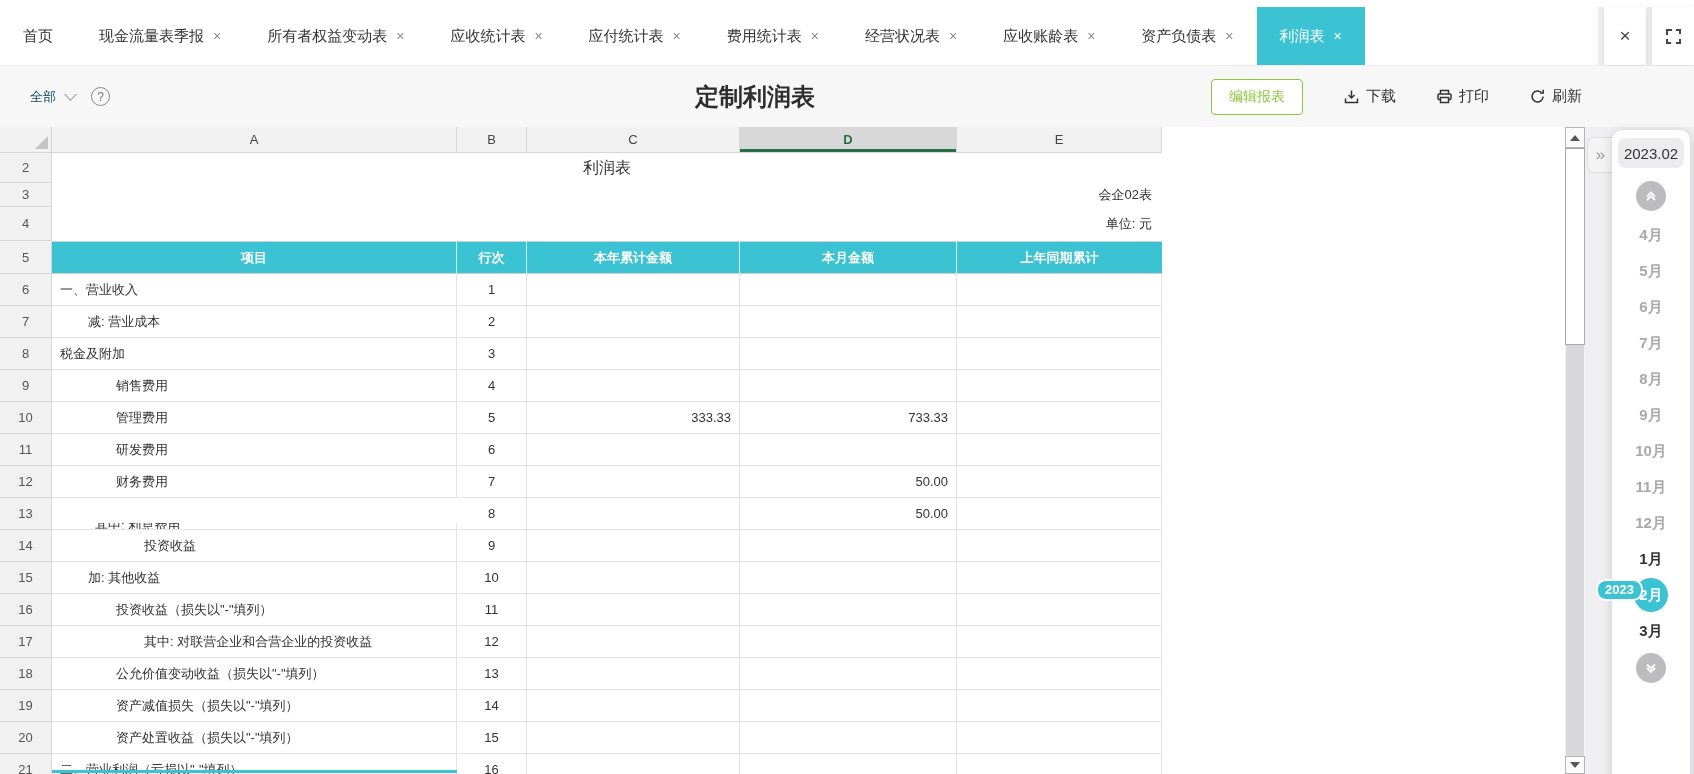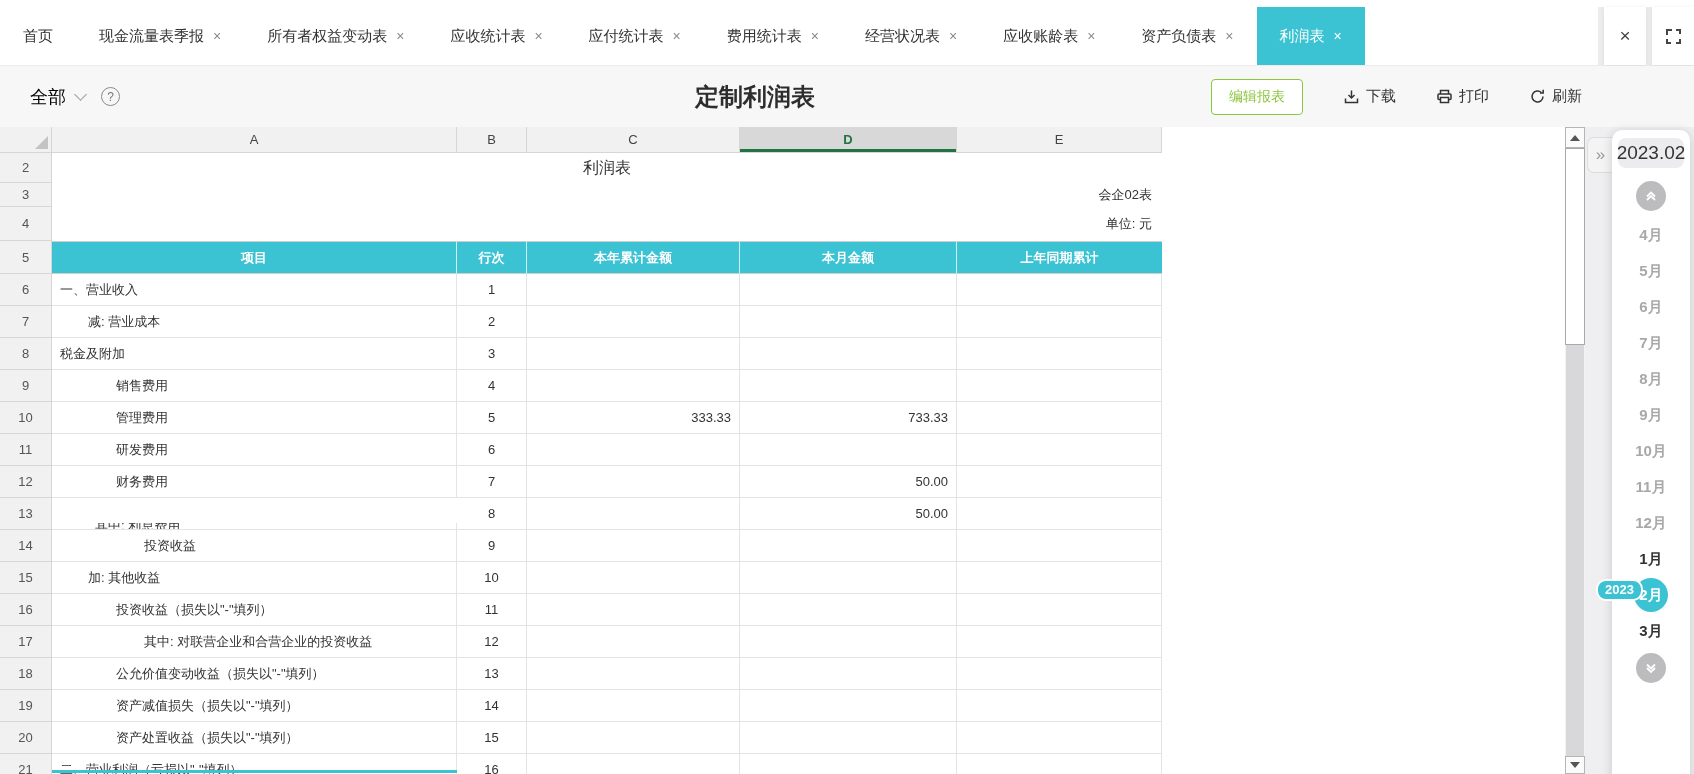--- a/index.html
+++ b/index.html
@@ -34,21 +34,21 @@
       box-shadow:11px 0 0 -2px #454545, 11px 0 0 0 transparent;}
   .fs-corner{position:absolute;width:5px;height:5px;}
   .fs-tl{left:0;top:0;border-left:2px solid #454545;border-top:2px solid #454545;}
   .fs-tr{right:0;top:0;border-right:2px solid #454545;border-top:2px solid #454545;}
   .fs-bl{left:0;bottom:0;border-left:2px solid #454545;border-bottom:2px solid #454545;}
   .fs-br{right:0;bottom:0;border-right:2px solid #454545;border-bottom:2px solid #454545;}
 
   
   .toolbar{height:61px;background:#f7f7f8;position:relative;display:flex;align-items:center;}
   .tb-left{display:flex;align-items:center;margin-left:30px;gap:10px;}
-  .filter-value{font-size:18px;color:#000000;}
+  .filter-value{font-size:13px;color:#0c4a6e;}
   .chev{width:9px;height:9px;border-right:1.5px solid #9a9a9a;border-bottom:1.5px solid #9a9a9a;
     transform:rotate(45deg);margin-top:-4px;}
   .help{width:19px;height:19px;border:1.5px solid #8b8b8b;border-radius:50%;display:flex;align-items:center;
     justify-content:center;font-size:12px;color:#777;margin-left:6px;}
   .page-title{position:absolute;left:755px;transform:translateX(-50%);font-size:24px;font-weight:600;color:#2d2d2d;}
   .tb-right{margin-left:auto;display:flex;align-items:center;gap:40px;margin-right:112px;}
   .btn-edit{background:#fff;border:1px solid var(--green);color:var(--green);font-size:14px;
     padding:8px 17px;border-radius:4px;cursor:pointer;font-family:inherit;}
   .tb-act{display:flex;align-items:center;gap:6px;font-size:15px;color:#333;cursor:pointer;}
   .tb-act svg{display:block;}
@@ -91,21 +91,21 @@
   .vs-down{position:absolute;top:629px;left:0;width:20px;height:18px;background:#fbfbfb;border:1px solid #b5b5b5;
     display:flex;align-items:center;justify-content:center;}
 
   
   .month-panel{position:absolute;left:1612px;top:3px;width:78px;height:742px;background:#fff;
     border-radius:10px;box-shadow:0 2px 12px rgba(0,0,0,.16);padding:8px 6px;display:flex;flex-direction:column;}
   .expand-tab{position:absolute;left:1587px;top:10px;width:26px;height:36px;background:#f4f4f5;
     border:1px solid #ddd;border-right:none;border-radius:7px 0 0 7px;display:flex;align-items:center;
     justify-content:center;color:#9a9a9a;font-size:17px;cursor:pointer;}
   .period-box{background:#ececee;border-radius:8px;height:30px;display:flex;align-items:center;
-    justify-content:center;font-size:19px;color:#333;}
+    justify-content:center;font-size:15px;color:#333;}
   .circle-btn{width:30px;height:30px;border-radius:50%;background:#bcbcbe;margin:13px auto 6px;display:flex;
     align-items:center;justify-content:center;cursor:pointer;}
   .circle-btn.bottom{margin:4px auto 0;}
   .months{display:flex;flex-direction:column;}
   .month{height:36px;display:flex;align-items:center;justify-content:center;font-size:15px;font-weight:bold;
     color:#333;cursor:pointer;}
   .month.disabled{color:#a8a8aa;}
   .month.selected .sel-circle{width:34px;height:34px;border-radius:50%;background:var(--accent);color:#fff;
     display:flex;align-items:center;justify-content:center;}
   .year-badge{position:absolute;left:1596px;top:452px;background:var(--accent);color:#fff;font-size:13px;

